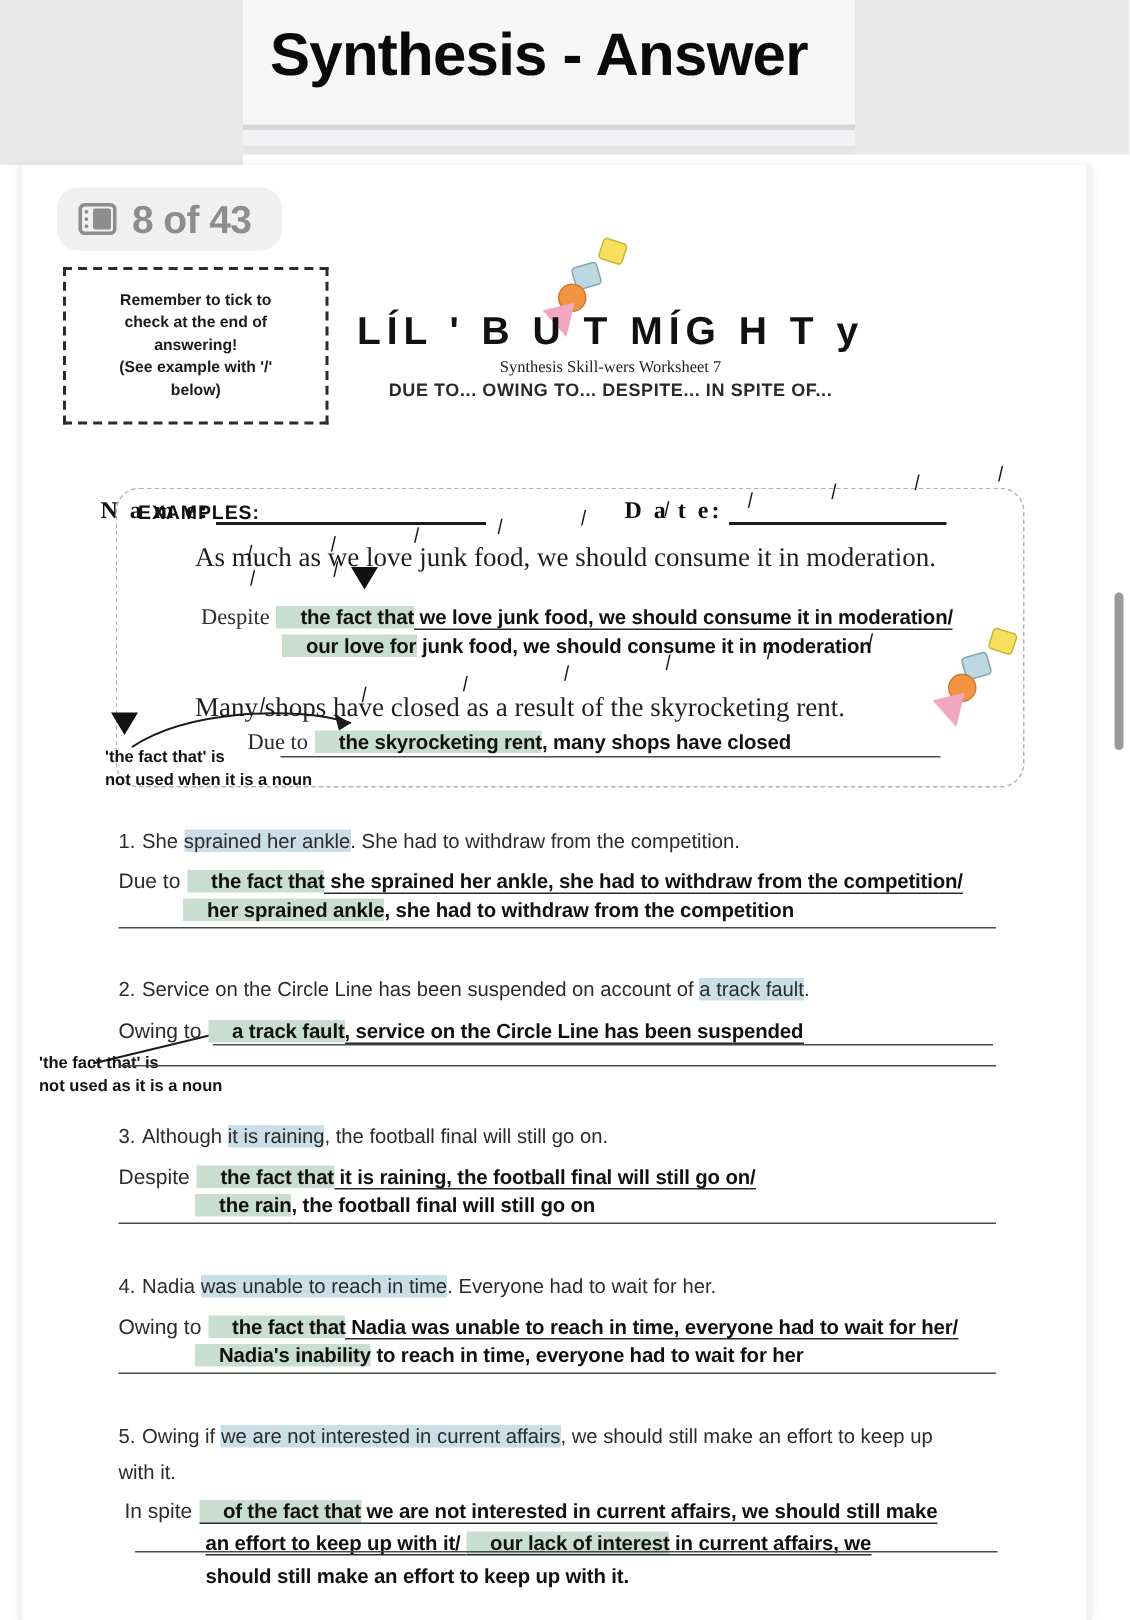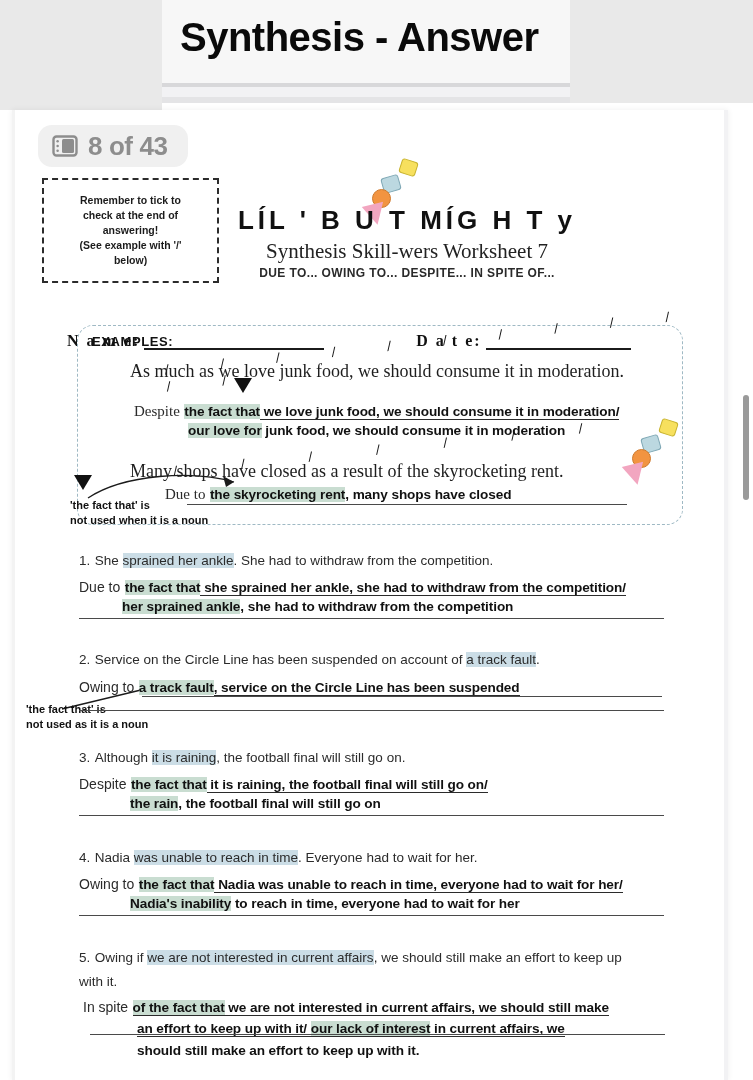--- a/index.html
+++ b/index.html
@@ -86,21 +86,21 @@
   
   .brand{
     position:absolute; left:215px; top:95px; width:360px; text-align:center;
   }
   .brand-title{
     font-size:26px; font-weight:bold; color:#111;
     letter-spacing:4px; font-family:"Liberation Sans", sans-serif;
     white-space:nowrap;
   }
   .brand-sub{
-    font-size:21px; color:#222; margin-top:3px;
+    font-size:11px; color:#222; margin-top:3px;
     font-family:"Liberation Serif", serif; white-space:nowrap;
   }
   .brand-sub2{
     font-size:12px; color:#2a2a2a; margin-top:2px;
     font-family:"Liberation Sans", sans-serif; font-weight:bold;
     letter-spacing:0.4px; white-space:nowrap;
   }
 
   
   .deco{ position:absolute; }
@@ -139,21 +139,21 @@
   .ans{
     font-size:13.6px; font-weight:bold; color:#111;
     line-height:1.5; font-family:"Liberation Sans", sans-serif;
     letter-spacing:-0.1px;
   }
   .conn{
     font-size:14px; color:#2b2b2b; font-weight:normal;
     font-family:"Liberation Sans", sans-serif;
   }
   .conn.serif{ font-family:"Liberation Serif", serif; font-size:15px; }
-  .hl-g{ background:#c9ddd1; }
+  .hl-g{ background:#c9ddd1;padding-left:16px; }
   .hl-b{ background:#cbdde6; }
   .ul{ border-bottom:1.4px solid #2b2b2b; }
 
   .rule{
     position:absolute; height:0; border-bottom:1.3px solid #4a4a4a;
   }
 
   
   .ticks{
     position:absolute; display:flex; gap:0;

